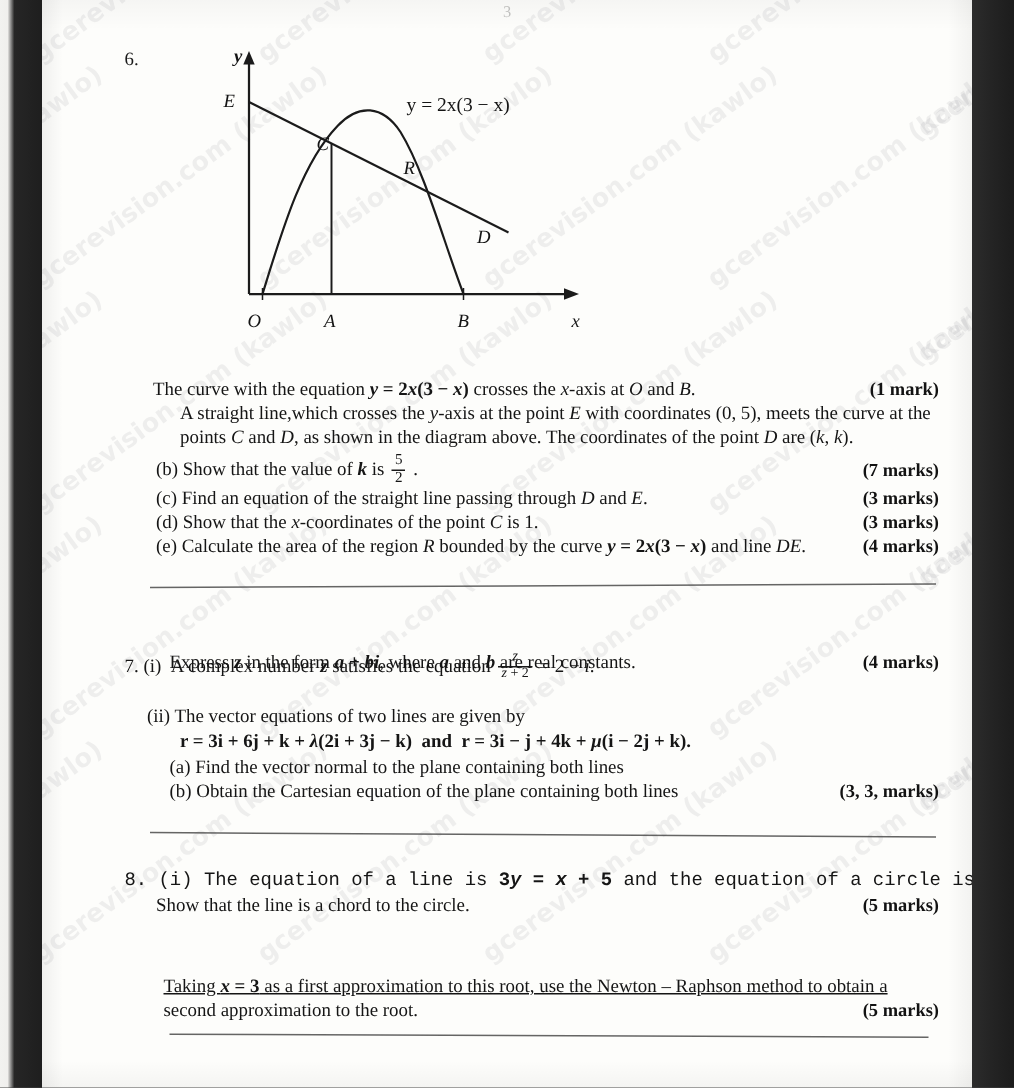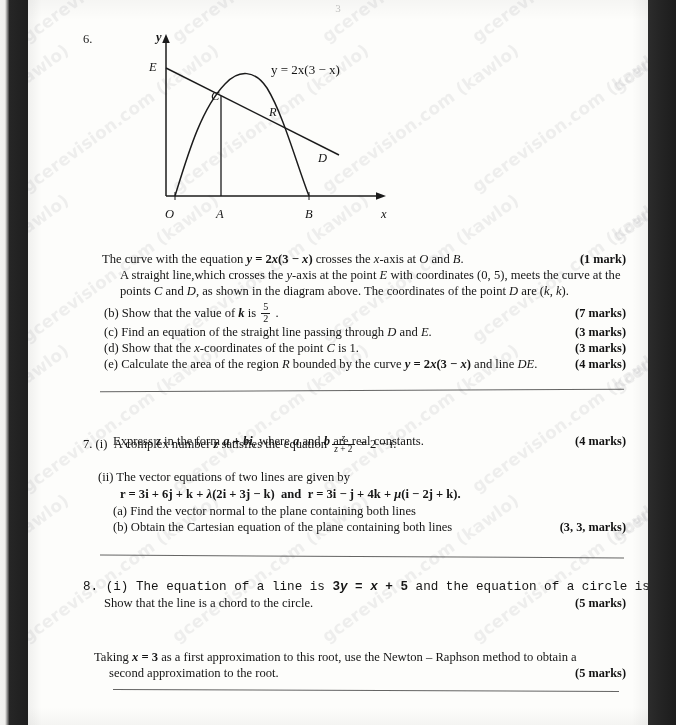--- a/index.html
+++ b/index.html
@@ -321,21 +321,21 @@
         <span>8.</span>
         <span>(i)</span>
         The equation of a line is <b class="vb">3<i class="v">y</i> = <i class="v">x</i> + 5</b> and the equation of a circle is
         <b class="vb"><i class="v">x</i><sup class="ex">2</sup> + <i class="v">y</i><sup class="ex">2</sup> − 6<i class="v">x</i> = 2<i class="v">y</i> − 15 = 0</b>.
       </div>
       <div class="para" style="left:76px; top:596px;">
         <span>Show that the line is a chord to the circle.</span>
       </div>
       <div class="marks" style="top:596px;">(5 marks)</div>
 
-      <div class="para" style="left:66px; top:650px;">
+      <div class="para" style="left:81px; top:650px;text-decoration:underline;">
         Taking <b class="vb"><i class="v">x</i> = 3</b> as a first approximation to this root, use the Newton – Raphson method to obtain a
       </div>
       <div class="para" style="left:81px; top:666px;">
         <span>second approximation to the root.</span>
       </div>
       <div class="marks" style="top:666px;">(5 marks)</div>
 
       <div class="rule tilt3" style="left:85px; top:690px; width:506px;"></div>
 
     </div>

